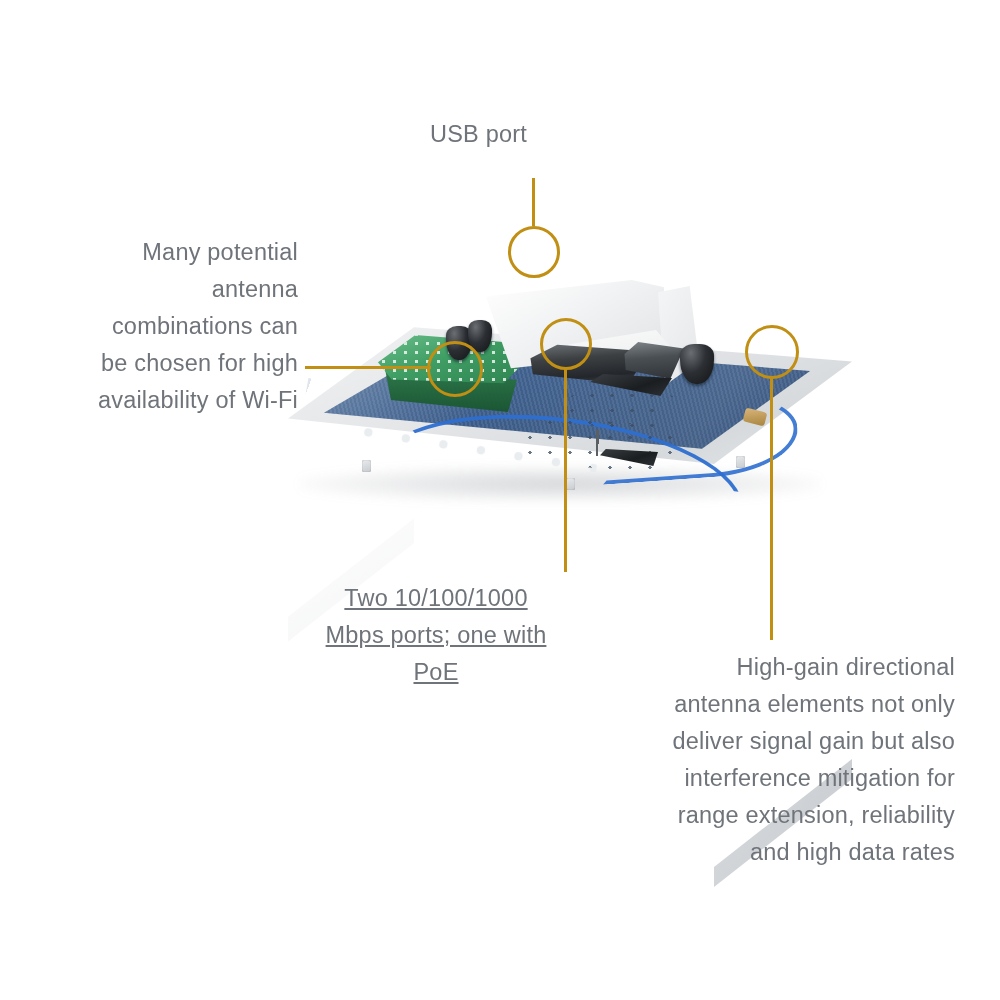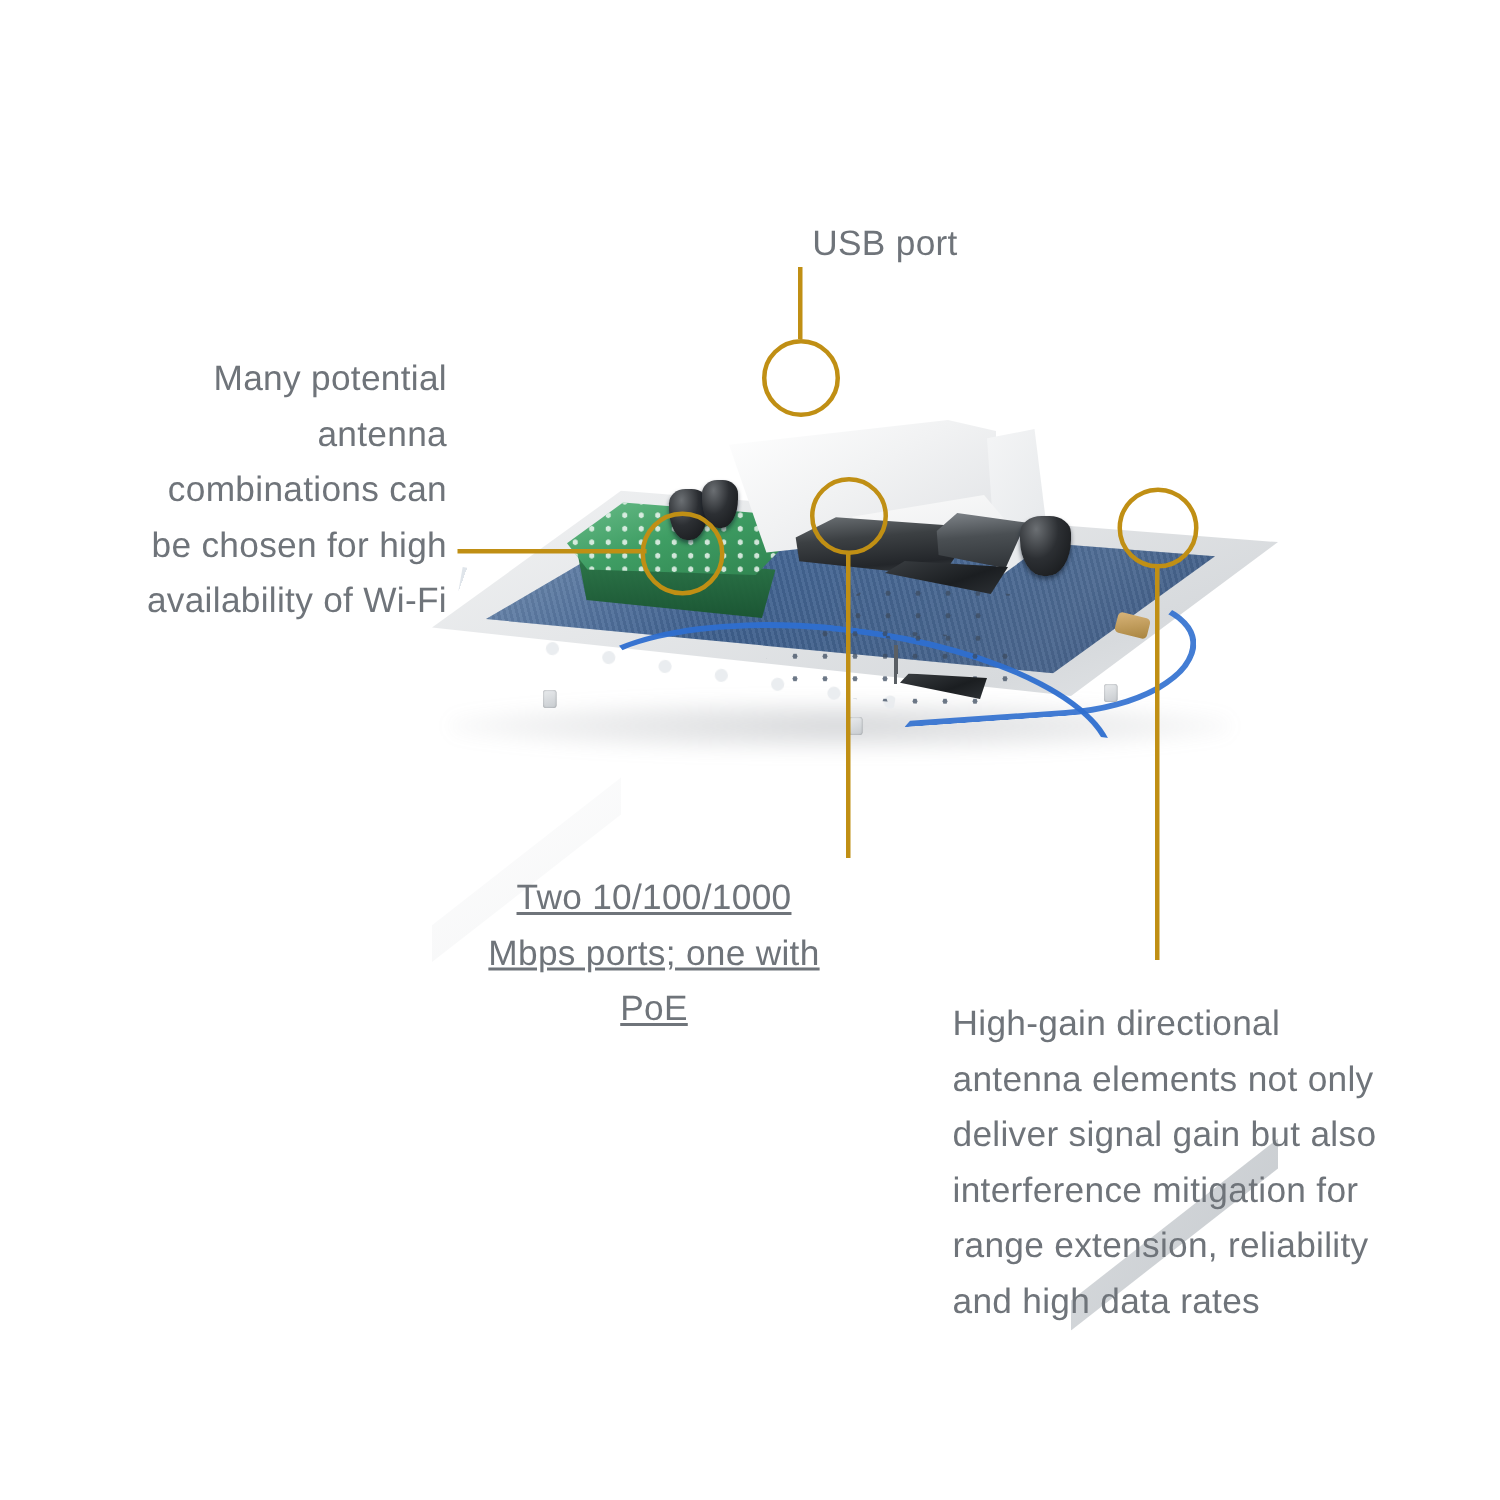--- a/index.html
+++ b/index.html
@@ -21,24 +21,24 @@
   
   .callout-text {
     position: absolute;
     color: #6f747a;
     font-family: "Liberation Sans", sans-serif;
     font-size: 23.5px;
     line-height: 37px;
     letter-spacing: 0.2px;
     white-space: pre-line;
   }
-  #label-usb      { left: 430px; top: 144px; width: 320px; text-align: center; }
+  #label-usb      { left: 430px; top: 116px; width: 320px; text-align: left; }
   #label-antenna  { left: 40px;  top: 234px; width: 258px; text-align: right; }
   #label-ports    { left: 300px; top: 580px; width: 272px; text-align: center; text-decoration: underline; }
-  #label-highgain { left: 635px; top: 664px; width: 320px; text-align: left; }
+  #label-highgain { left: 635px; top: 649px; width: 320px; text-align: right; }
 
   
   .leader {
     position: absolute;
     background: #c08f14;
   }
   .leader-v { width: 3px; }
   .leader-h { height: 3px; }
   .ring {
     position: absolute;

